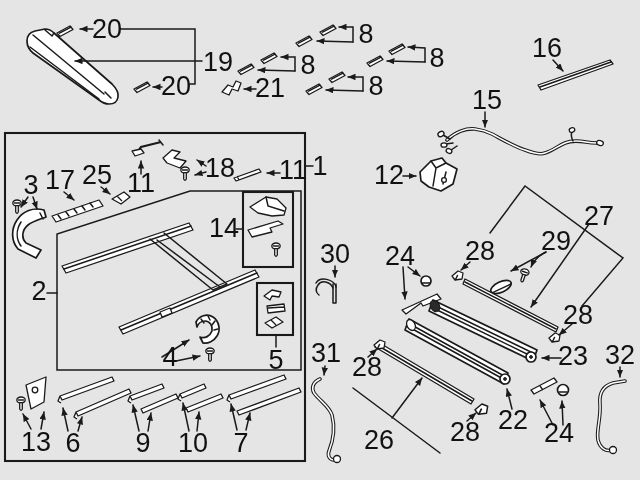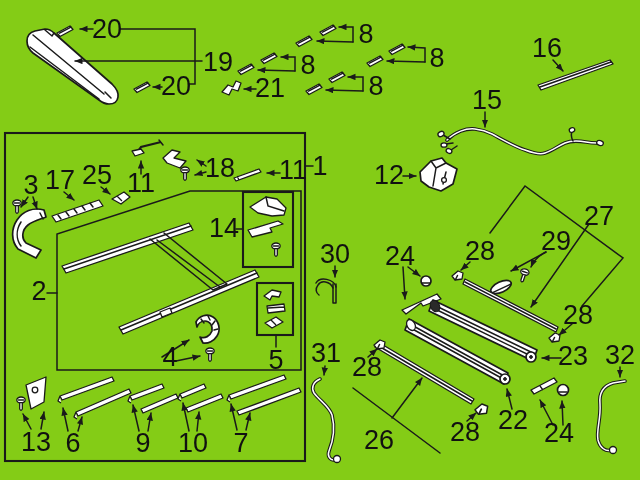--- a/index.html
+++ b/index.html
@@ -1,16 +1,16 @@
 <!DOCTYPE html>
 <html><head>
 <meta charset="utf-8">
 <style>
   html,body{margin:0;padding:0;background:#ffffff;}
-  #stage{width:640px;height:480px;background:#84cc16;position:relative;overflow:hidden;}
+  #stage{width:640px;height:480px;background:#e5e5e5;position:relative;overflow:hidden;}
   svg{display:block;}
   .ln{stroke:#1a1a1a;stroke-width:1.5;fill:none;stroke-linecap:round;}
   .ln2{stroke:#1a1a1a;stroke-width:2.1;fill:none;}
   .pt{fill:#ffffff;stroke:#1a1a1a;stroke-width:1.7;stroke-linejoin:round;}
   .ptt{fill:#ffffff;stroke:#1a1a1a;stroke-width:1.3;stroke-linejoin:round;}
   .dk{fill:#2a2a2a;stroke:#1a1a1a;stroke-width:1;}
   .tube{stroke:#1a1a1a;stroke-width:3.6;fill:none;stroke-linecap:round;}
   .core{stroke:#ffffff;stroke-width:1.5;fill:none;stroke-linecap:round;}
   .lbl{font-family:"Liberation Sans",sans-serif;font-size:27px;fill:#111111;text-anchor:middle;}
 </style>

